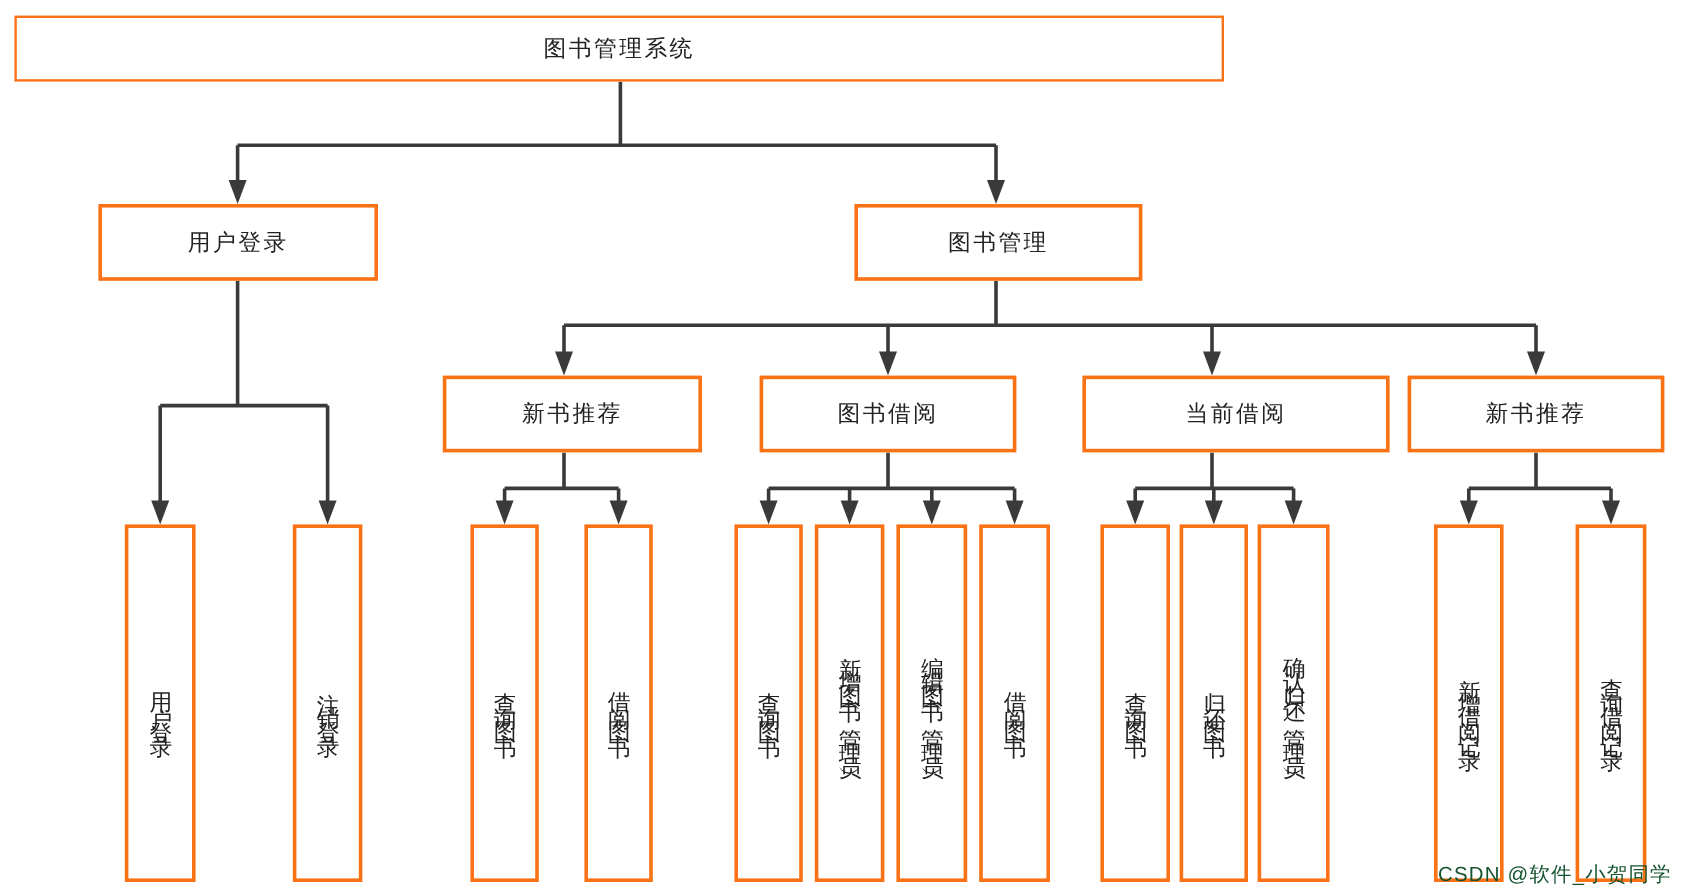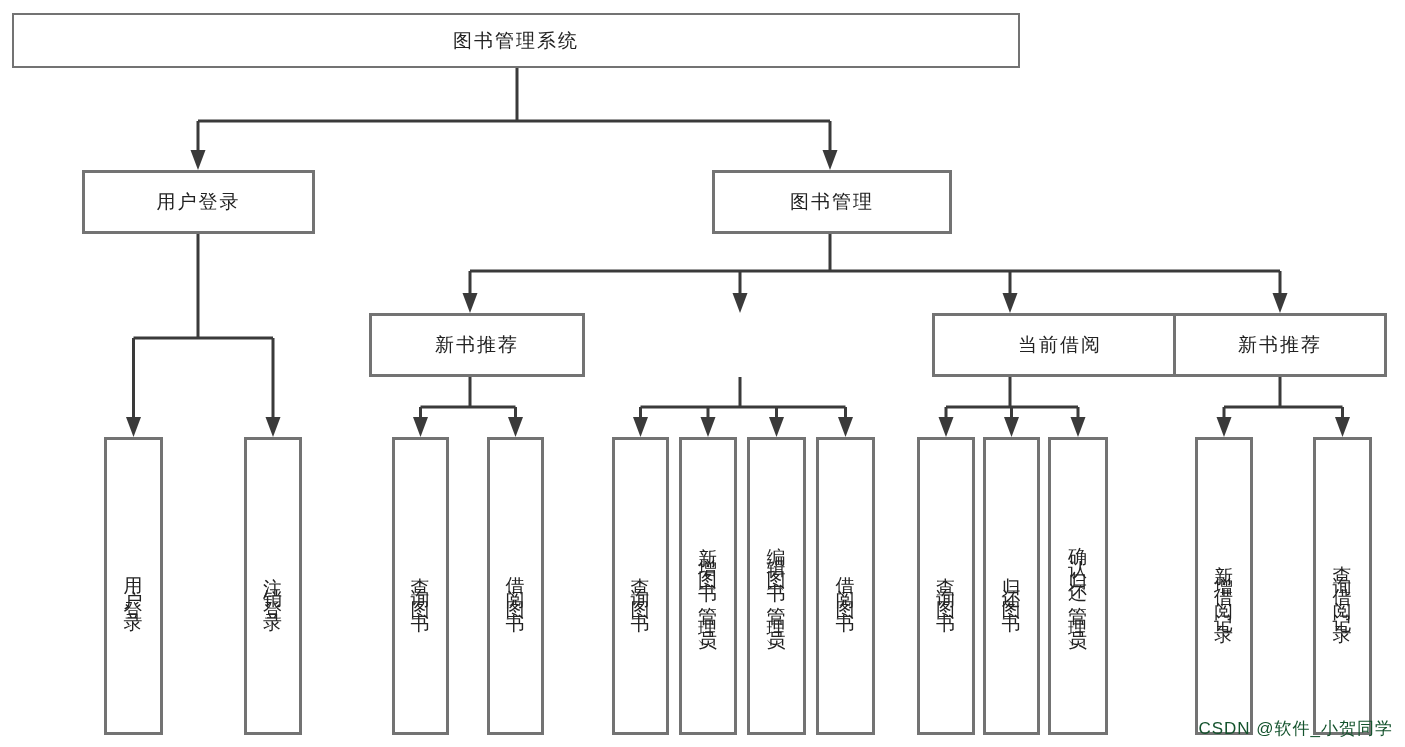--- a/index.html
+++ b/index.html
@@ -2,21 +2,21 @@
 <html><head>
 <meta charset="utf-8">
 <style>
   html,body{margin:0;padding:0;background:#fff;}
   .stage{
     position:relative;width:1405px;height:747px;background:#ffffff;
     font-family:"Liberation Sans",sans-serif;color:#222222;overflow:hidden;
   }
   svg.connectors{position:absolute;left:0;top:0;z-index:1;}
   .box{
-    position:absolute;background:#ffffff;border:3px solid #737373;
+    position:absolute;background:#ffffff;border:3px solid #f97316;
     box-sizing:border-box;display:flex;align-items:center;justify-content:center;
     z-index:2;
   }
   .box.root{border-width:2px;}
   .box.h,.box.root{font-size:19px;letter-spacing:2px;white-space:nowrap;}
   .box.v span{
     writing-mode:vertical-rl;text-orientation:mixed;
     font-size:19px;letter-spacing:12px;line-height:1;
   }
   .watermark{
@@ -68,21 +68,22 @@
       <polygon points="1335,417 1350,417 1342.5,437"></polygon>
     </g>
   </svg>
 
   <div class="box root" style="left:12px;top:13px;width:1008px;height:55px">图书管理系统</div>
 
   <div class="box h" style="left:82px;top:170px;width:233px;height:64px">用户登录</div>
   <div class="box h" style="left:712px;top:170px;width:240px;height:64px">图书管理</div>
 
   <div class="box h" style="left:369px;top:313px;width:216px;height:64px">新书推荐</div>
-  <div class="box h" style="left:932px;top:313px;width:256px;height:64px">当前借阅</div>
+  <div class="box h" style="left:633px;top:313px;width:214px;height:64px">图书借阅</div>
+  <div class="box h" style="left:902px;top:313px;width:256px;height:64px">当前借阅</div>
   <div class="box h" style="left:1173px;top:313px;width:214px;height:64px">新书推荐</div>
 
   <div class="box v" style="left:104px;top:437px;width:59px;height:298px">
     <span>用户登录</span>
   </div>
   <div class="box v" style="left:244px;top:437px;width:58px;height:298px">
     <span>注销登录</span>
   </div>
 
   <div class="box v" style="left:392px;top:437px;width:57px;height:298px">

